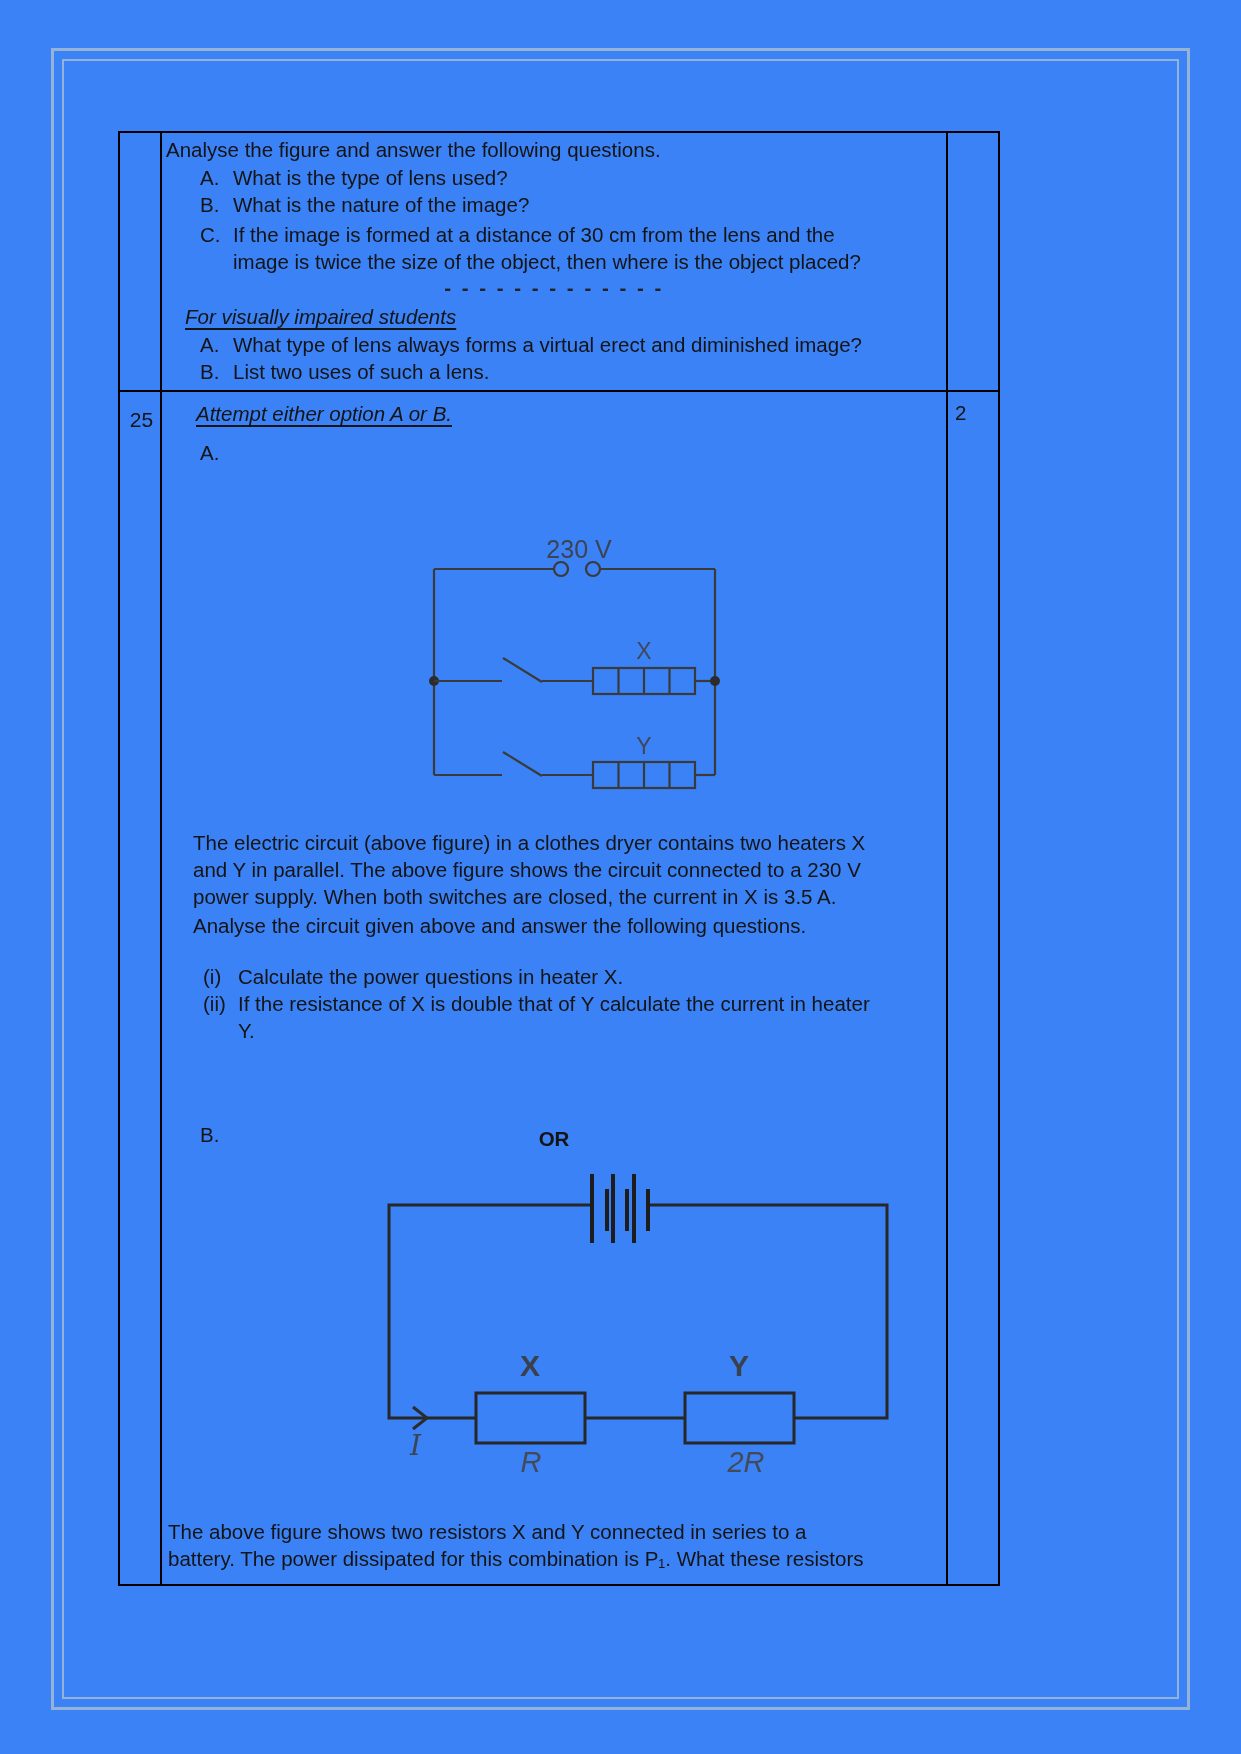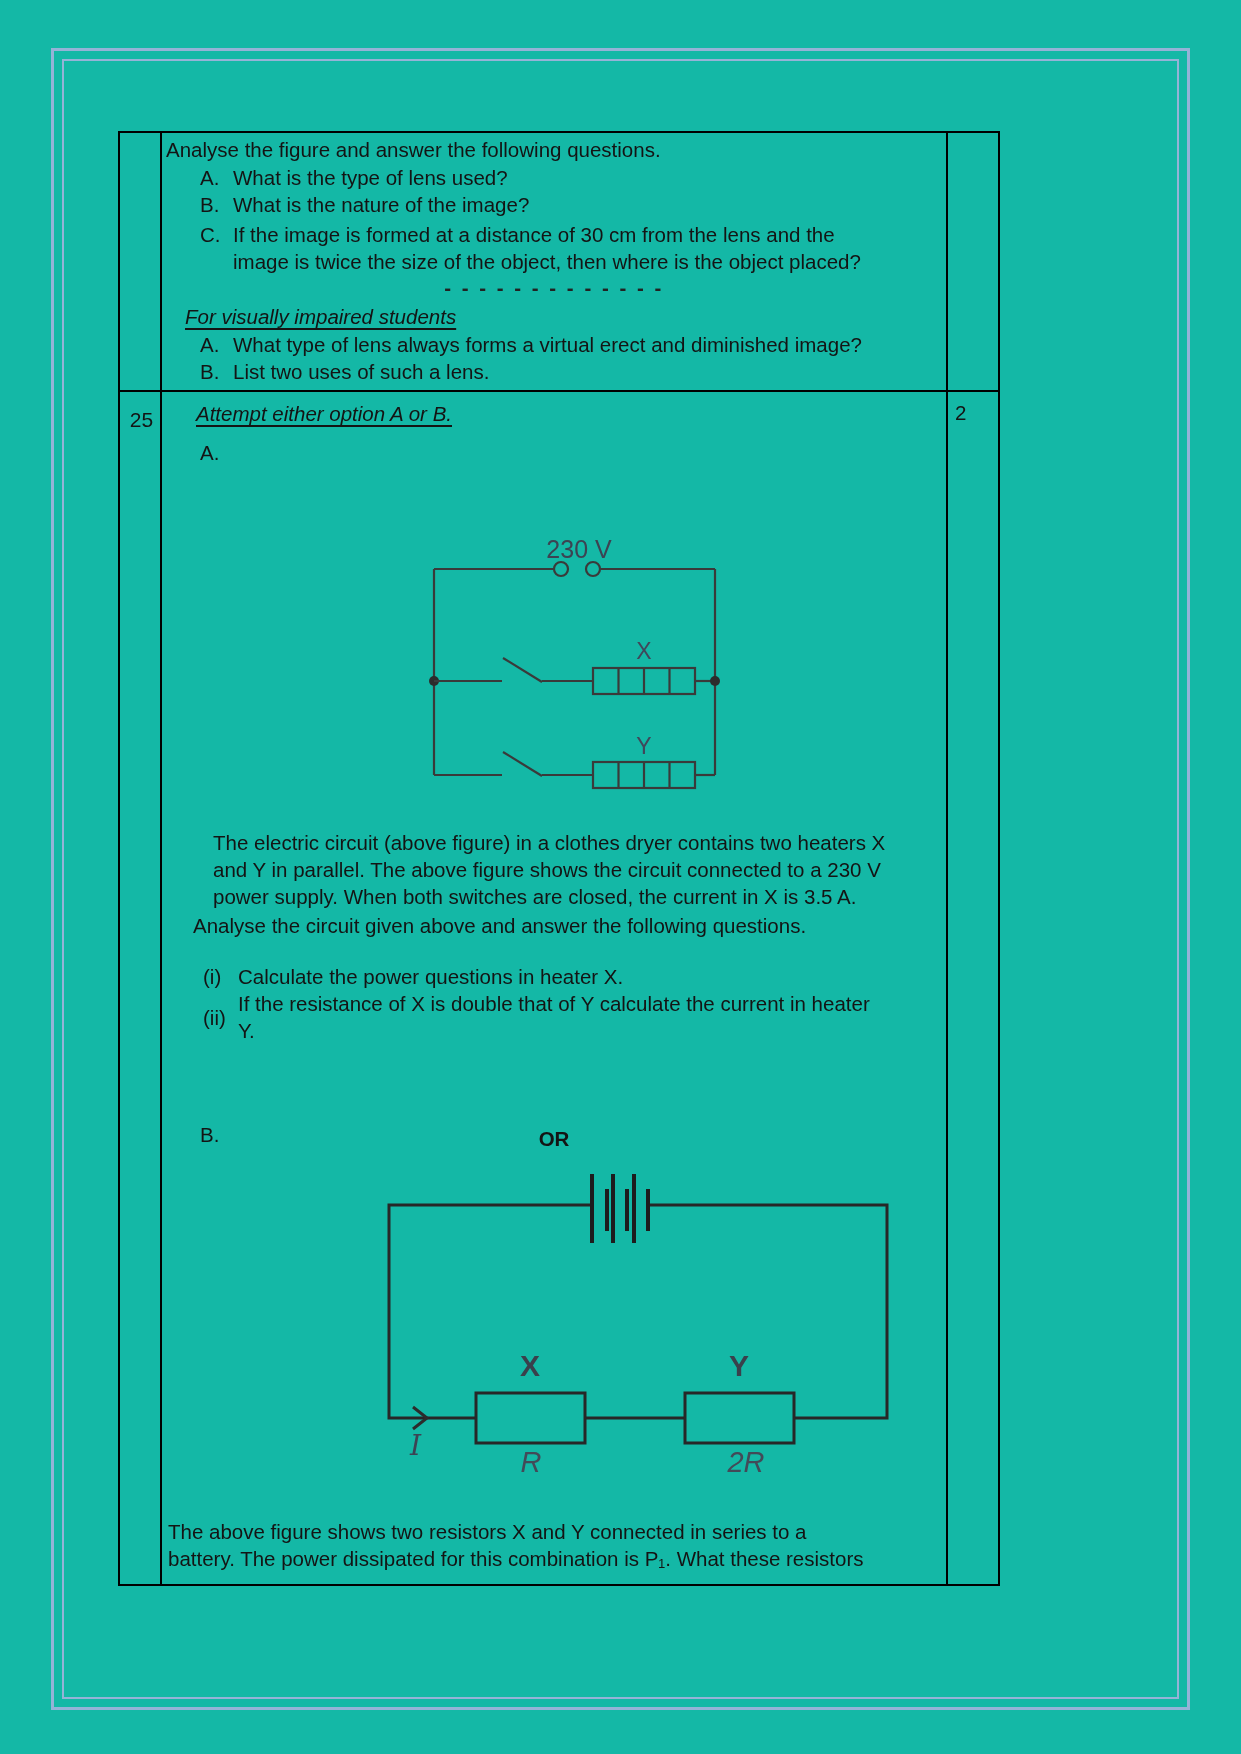--- a/index.html
+++ b/index.html
@@ -1,16 +1,16 @@
 <!DOCTYPE html>
 <html><head>
 <meta charset="utf-8">
 <style>
   html,body{margin:0;padding:0;background:#ffffff;}
-  .canvas{position:relative;width:1241px;height:1754px;background:#14b8a6;overflow:hidden;
+  .canvas{position:relative;width:1241px;height:1754px;background:#3b82f6;overflow:hidden;
           font-family:"Liberation Sans",sans-serif;color:#141414;}
   .frame-outer{position:absolute;left:51px;top:48px;width:1139px;height:1662px;
                border:3px solid #95b3d7;box-sizing:border-box;}
   .frame-inner{position:absolute;left:62px;top:59px;width:1117px;height:1640px;
                border:2px solid #95b3d7;box-sizing:border-box;}
   .qtable{position:absolute;left:118px;top:131px;border:2px solid #000;
           display:grid;grid-template-columns:42px 786px 50px;grid-template-rows:259px 1192px;}
   .cell{box-sizing:border-box;position:relative;}
   .bR{border-right:2px solid #000;}
   .bB{border-bottom:2px solid #000;}
@@ -116,31 +116,31 @@
         <path class="ckt-line" d="M503,752 L542,776"></path>
         <path class="ckt-line" d="M542,775 H593"></path>
         <text class="lblA" x="644" y="754" text-anchor="middle">Y</text>
         <g>
           <rect class="ckt-line" x="593" y="762" width="102" height="26" fill="#fff"></rect>
           <path class="ckt-line" d="M618.5,762 V788 M644,762 V788 M669.5,762 V788"></path>
         </g>
         <path class="ckt-line" d="M695,775 H715"></path>
       </svg>
 
-      <div class="tb" style="left:31px;top:437px;margin-left:20px;">The electric circuit (above figure) in a clothes dryer contains two heaters X
+      <div class="tb" style="left:31px;top:437px;">The electric circuit (above figure) in a clothes dryer contains two heaters X
 and Y in parallel. The above figure shows the circuit connected to a 230 V
 power supply. When both switches are closed, the current in X is 3.5 A.</div>
 
       <div class="tb" style="left:31px;top:520px;">Analyse the circuit given above and answer the following questions.</div>
 
       <div class="li" style="left:41px;top:571px;">
         <span class="mk mk35">(i)</span>
         <span class="tx">Calculate the power questions in heater X.</span>
       </div>
-      <div class="li" style="left:41px;top:598px;align-items:center;">
+      <div class="li" style="left:41px;top:598px;">
         <span class="mk mk35">(ii)</span>
         <span class="tx">If the resistance of X is double that of Y calculate the current in heater
 Y.</span>
       </div>
 
       <div class="orline" style="top:691px;margin-top:44px;">OR</div>
 
       <div class="tb" style="left:38px;top:729px;">B.</div>
 
       <svg class="ckt" style="left:223px;top:766px;" width="505" height="322" viewBox="385 1158 505 322">

